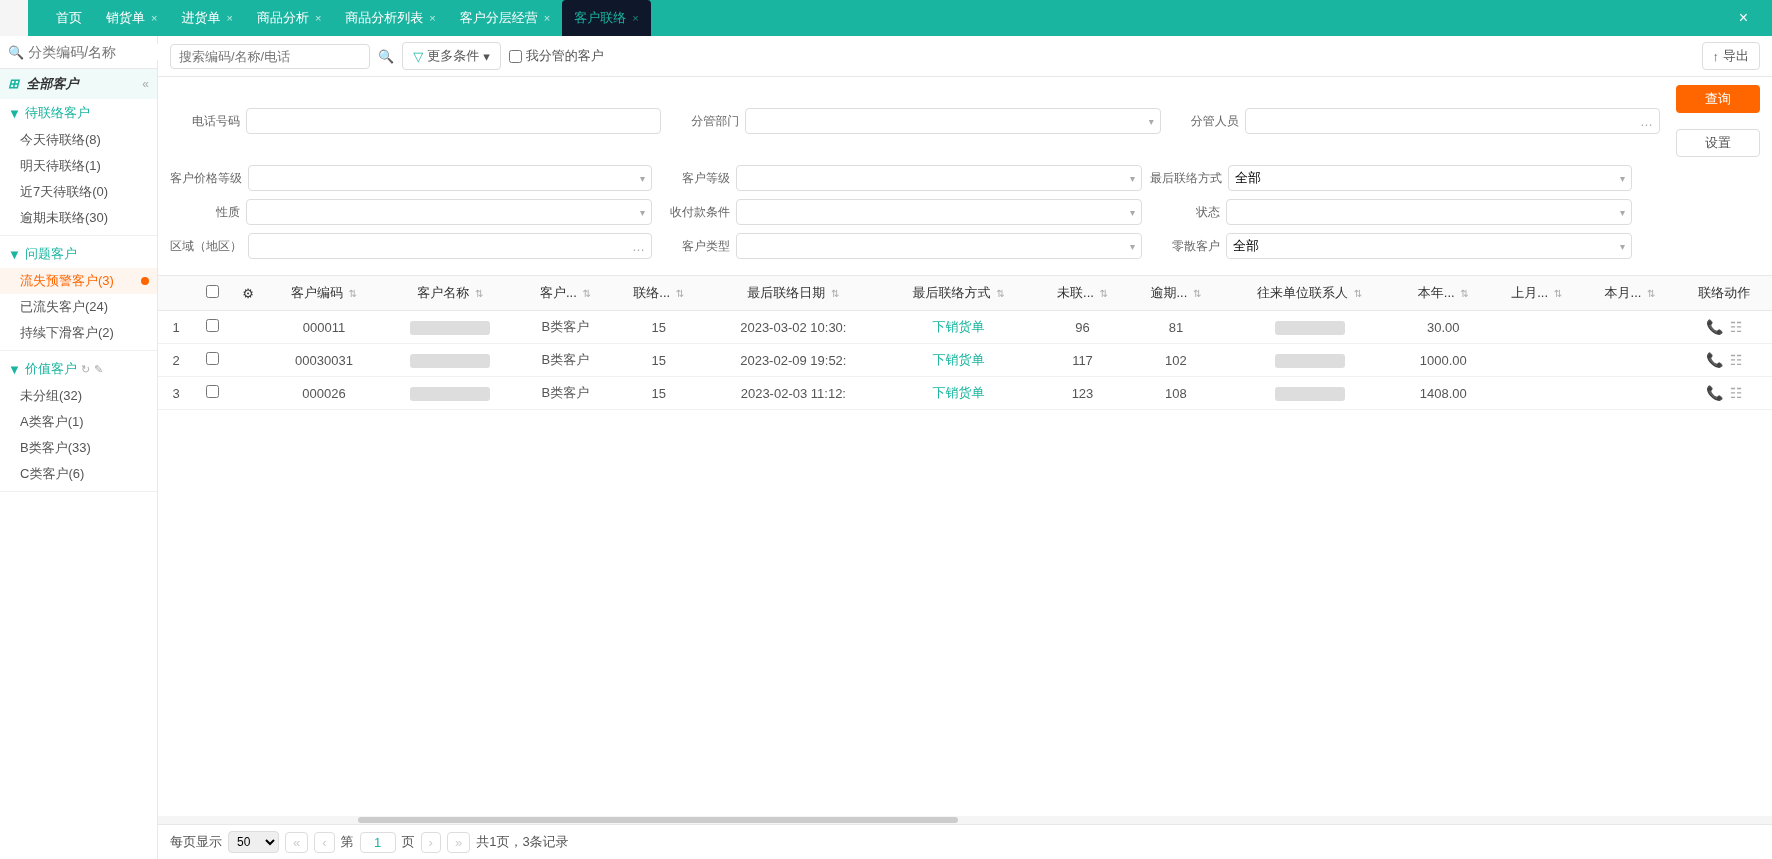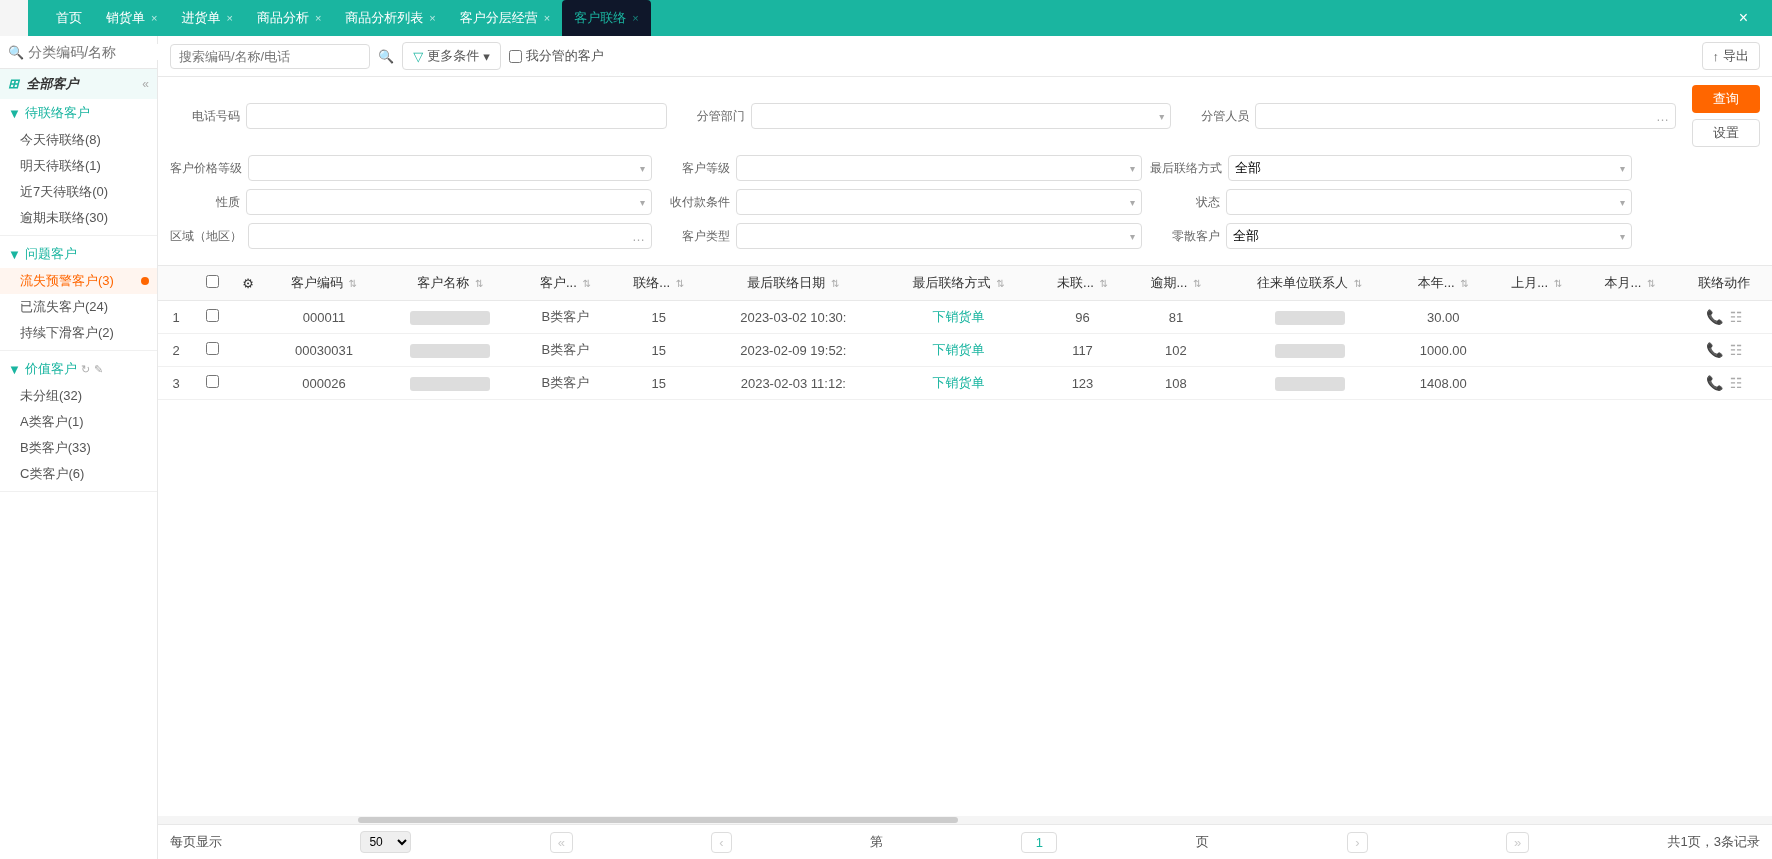--- a/index.html
+++ b/index.html
@@ -236,38 +236,38 @@
       background: #fff;
       display: flex;
       align-items: center;
       justify-content: space-between;
       cursor: pointer;
     }
     .filter-select .arrow { color: #aaa; font-size: 10px; }
     .filter-actions {
       display: flex;
       flex-direction: column;
-      gap: 6px;
+      gap: 16px;
       margin-left: 8px;
     }
     .btn-query {
       background: #ff6600;
       color: #fff;
       border: none;
       border-radius: 4px;
       padding: 5px 16px;
       cursor: pointer;
       font-size: 13px;
     }
     .btn-settings {
       background: #fff;
       color: #555;
       border: 1px solid #ddd;
       border-radius: 4px;
-      padding: 4px 20px;
+      padding: 4px 28px;
       cursor: pointer;
       font-size: 13px;
       text-align: right;
     }
 
     
     .table-wrapper {
       flex: 1;
       overflow: auto;
       background: #fff;
@@ -309,21 +309,21 @@
       vertical-align: middle;
     }
 
     
     .pagination-bar {
       background: #fff;
       border-top: 1px solid #e8e8e8;
       padding: 6px 12px;
       display: flex;
       align-items: center;
-      justify-content: space-between;
+      justify-content: flex-start;
       gap: 6px;
       font-size: 13px;
       color: #555;
     }
     .page-size-select {
       border: 1px solid #ddd;
       border-radius: 4px;
       padding: 2px 4px;
       font-size: 12px;
       outline: none;

